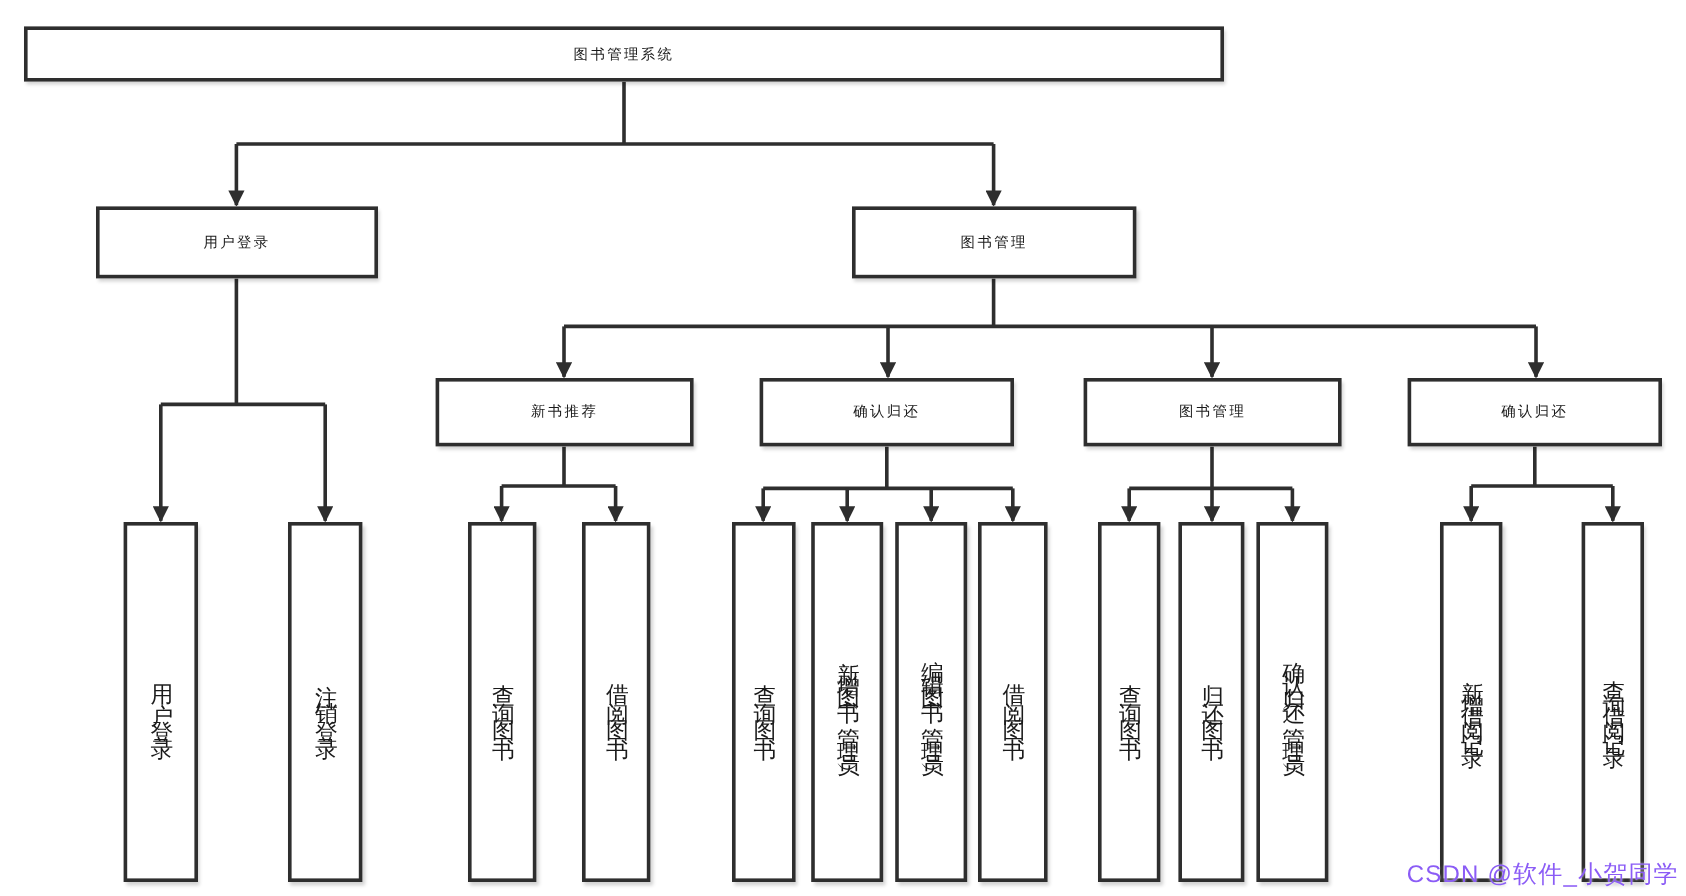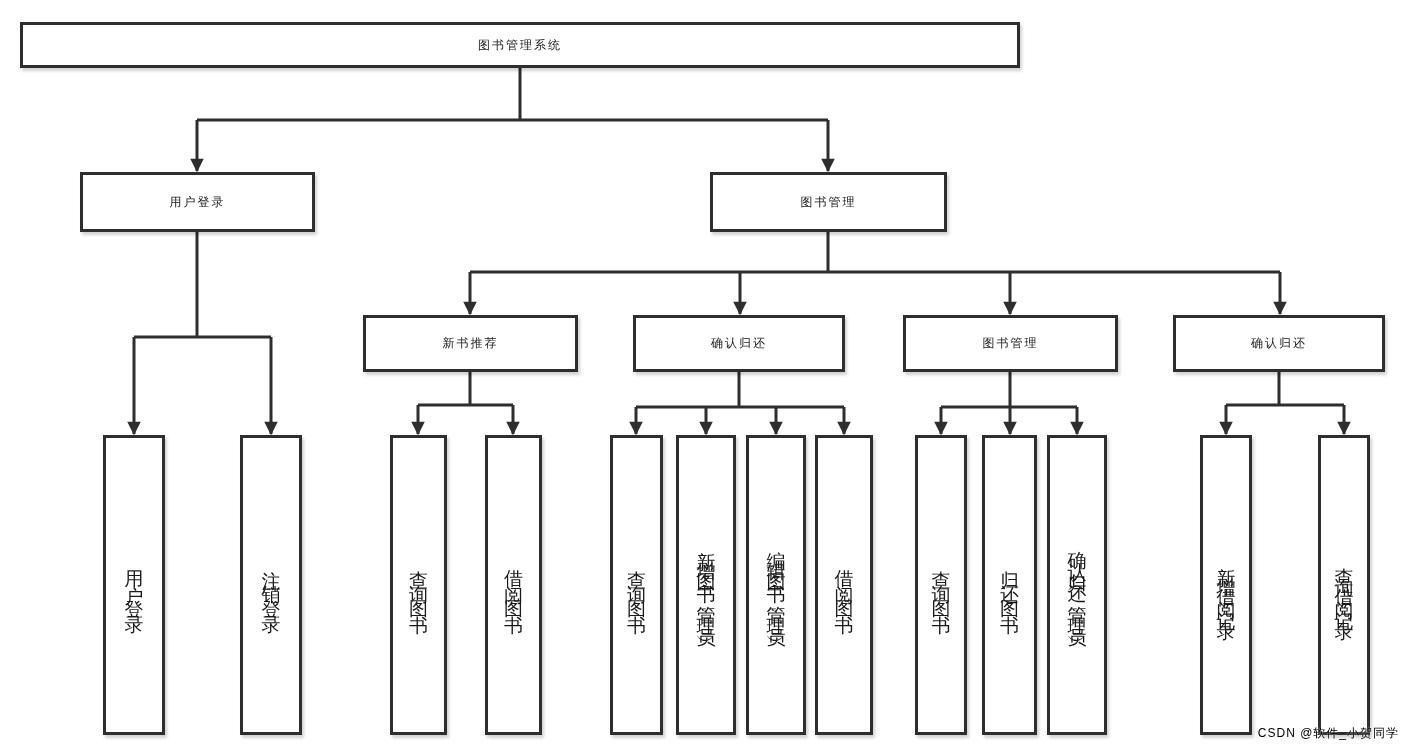--- a/index.html
+++ b/index.html
@@ -14,21 +14,21 @@
     box-shadow:2px 3px 3px rgba(0,0,0,0.18);
     font-size:12px;letter-spacing:2px;white-space:nowrap;
   }
   .box.v{
     writing-mode:vertical-rl;text-orientation:mixed;
     font-size:19px;letter-spacing:15px;white-space:normal;
   }
   .box.v.long{letter-spacing:11px;}
   .watermark{
     position:absolute;right:6px;bottom:5px;z-index:5;
-    font-size:12px;color:#000000;letter-spacing:1px;
+    font-size:20px;color:#8b5cf6;letter-spacing:1px;
     text-shadow:0 0 2px rgba(255,255,255,0.9);
   }
 </style>
 </head>
 <body>
 
 <div class="canvas">
 
   <svg class="wires" width="1405" height="747" viewBox="0 0 1405 747" xmlns="http://www.w3.org/2000/svg">
     <defs>

